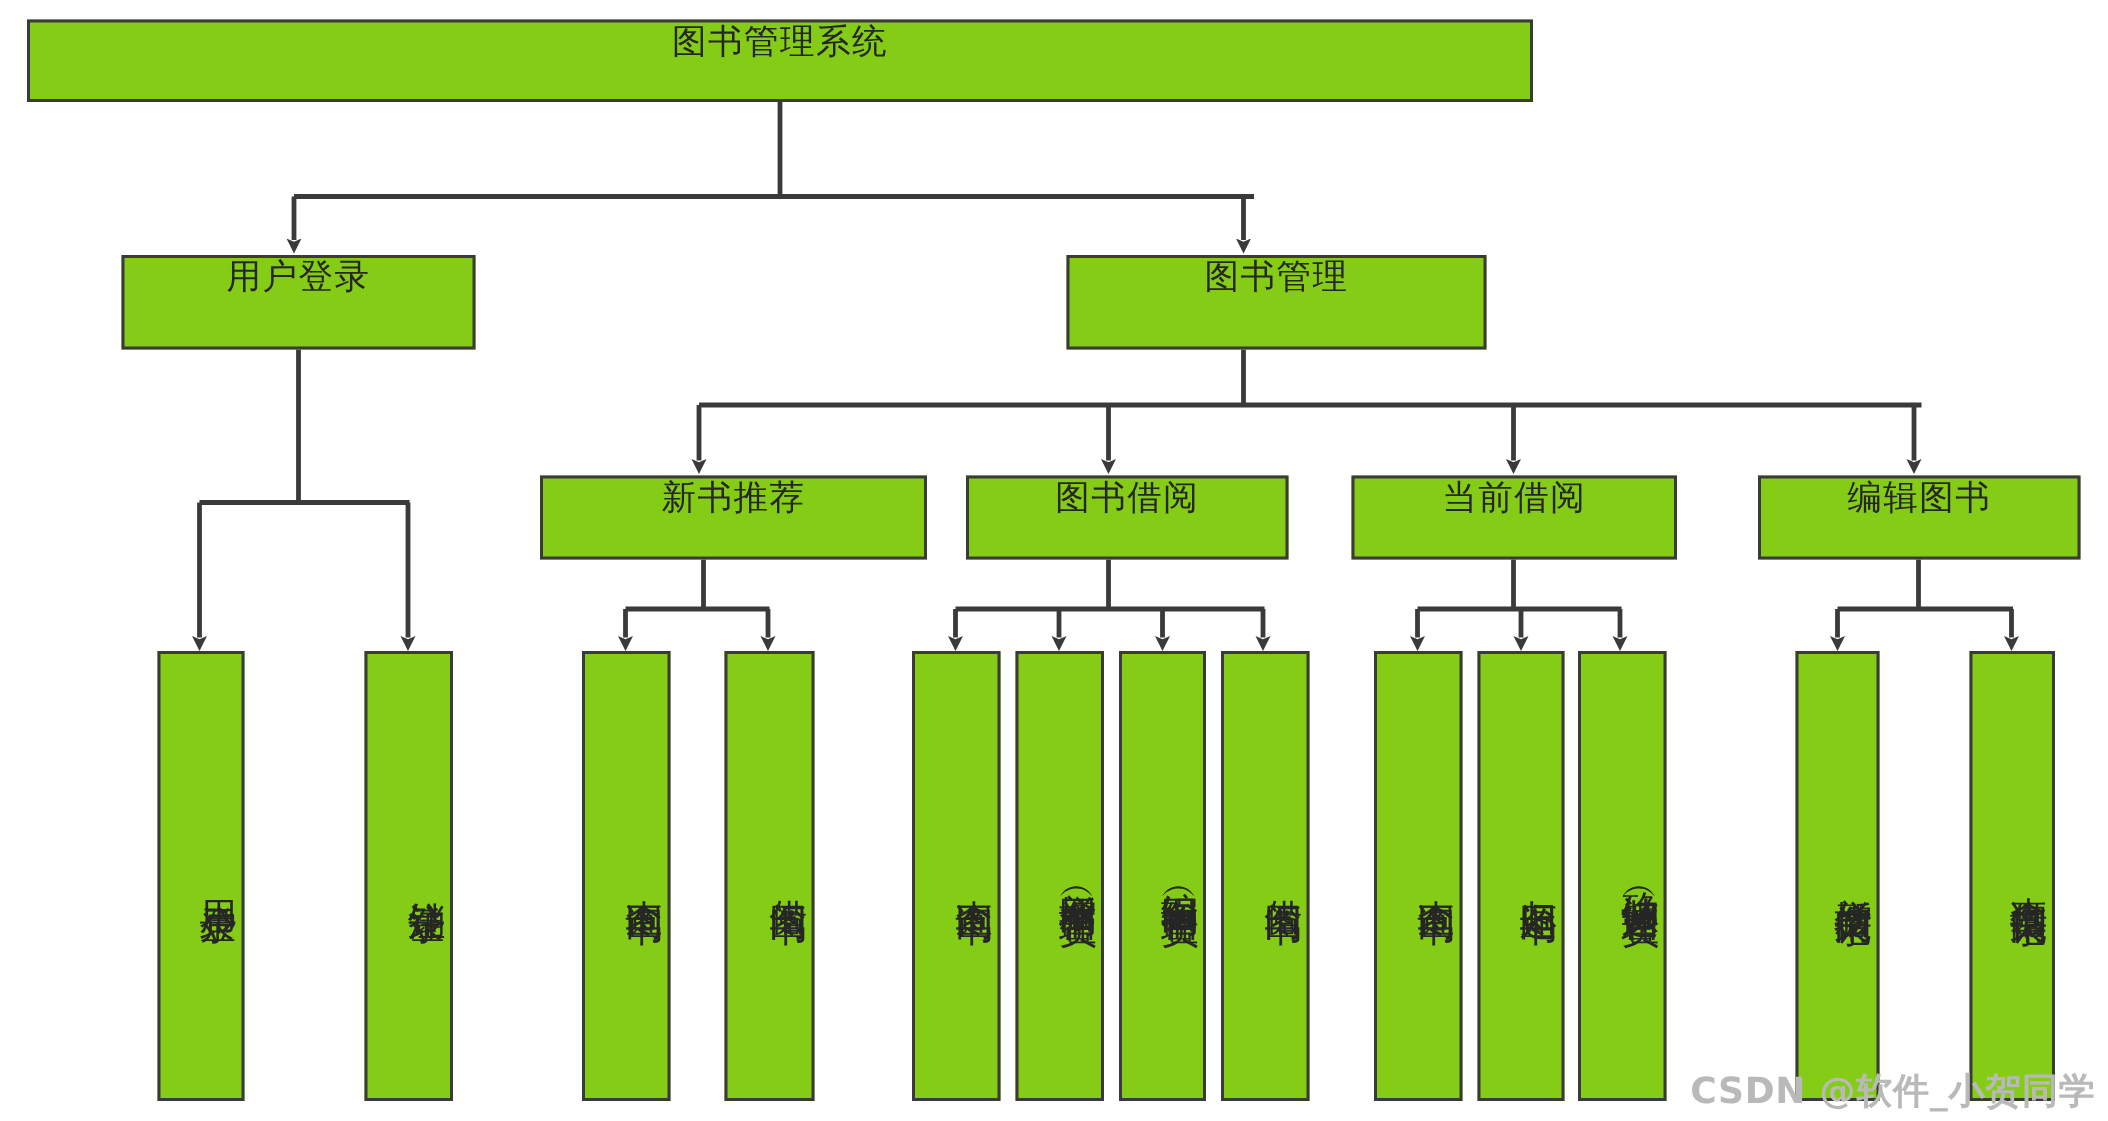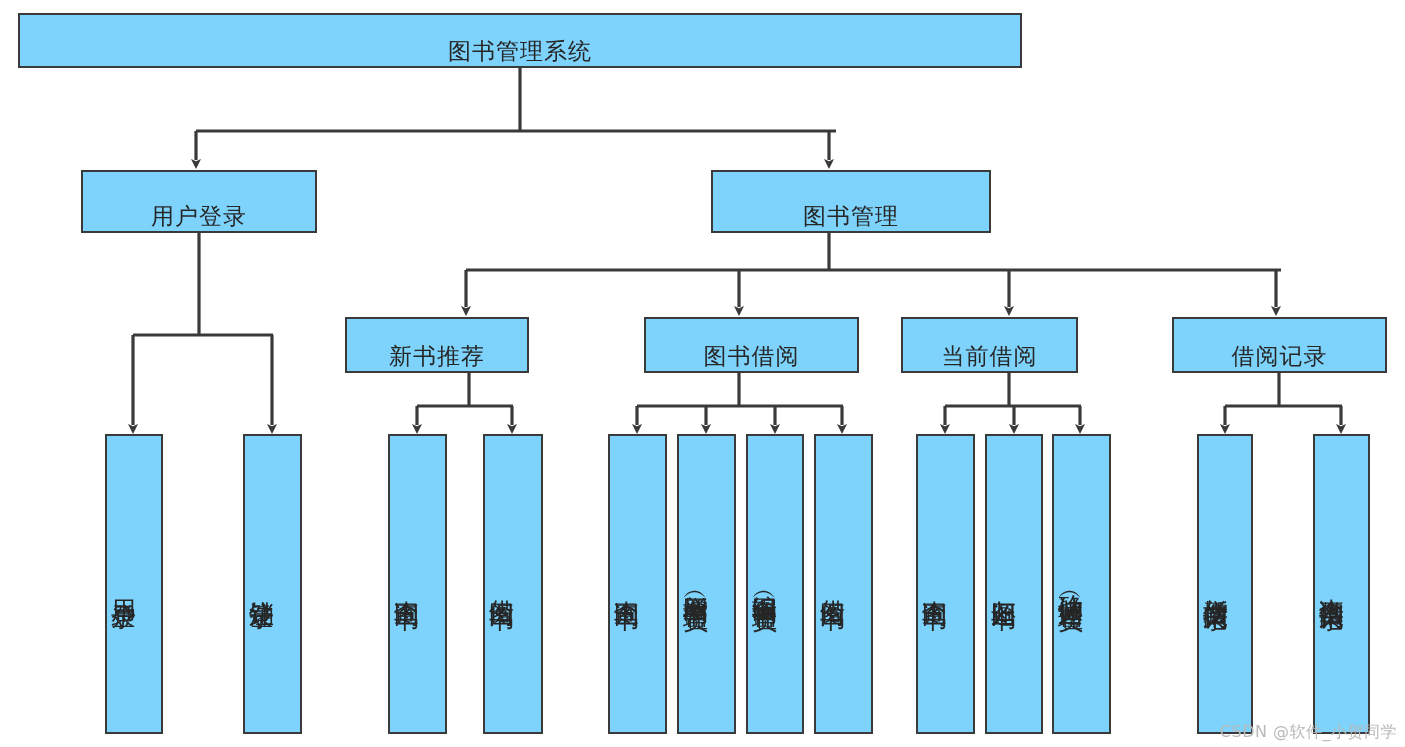--- a/index.html
+++ b/index.html
@@ -23,23 +23,23 @@
     left: 0;
     top: 0;
     width: 1405px;
     height: 747px;
     pointer-events: none;
   }
   .node {
     position: absolute;
     box-sizing: border-box;
     border: 2px solid #3a3a3a;
-    background: #7dd3fc;
+    background: #84cc16;
     display: flex;
-    align-items: flex-end;
+    align-items: flex-start;
     justify-content: center;
     color: #262626;
     z-index: 2;
   }
   .node.horiz {
     font-size: 23px;
     letter-spacing: 1px;
     line-height: 1.2;
     white-space: nowrap;
   }
@@ -54,26 +54,27 @@
   }
   .node.vert > span {
     display: block;
     writing-mode: vertical-rl;
     text-orientation: upright;
   }
   #watermark {
     position: absolute;
     right: 8px;
     bottom: 4px;
-    font-size: 16px;
+    font-size: 24px;
     color: #b9b9b9;
     letter-spacing: 0.5px;
     white-space: nowrap;
     z-index: 5;
     font-family: "DejaVu Sans", "Liberation Sans", sans-serif;
+    font-weight: bold;
   }
 </style>
 </head>
 <body>
 
 <div id="canvas">
 
   <svg id="edges" viewBox="0 0 1405 747" width="1405" height="747">
     <defs>
       <marker id="arrow" markerWidth="12" markerHeight="12" refX="1" refY="5" orient="auto" markerUnits="userSpaceOnUse">
@@ -128,31 +129,31 @@
     <span>图书管理系统</span>
   </div>
 
   <div class="node horiz" style="left:81px; top:170px; width:236px; height:63px;">
     <span>用户登录</span>
   </div>
   <div class="node horiz" style="left:711px; top:170px; width:280px; height:63px;">
     <span>图书管理</span>
   </div>
 
-  <div class="node horiz" style="left:345px; top:317px; width:184px; height:56px;">
+  <div class="node horiz" style="left:360px; top:317px; width:258px; height:56px;">
     <span>新书推荐</span>
   </div>
   <div class="node horiz" style="left:632px; top:317px; width:215px; height:56px;margin-left:12px;">
     <span>图书借阅</span>
   </div>
-  <div class="node horiz" style="left:901px; top:317px; width:177px; height:56px;">
+  <div class="node horiz" style="left:901px; top:317px; width:217px; height:56px;">
     <span>当前借阅</span>
   </div>
   <div class="node horiz" style="left:1172px; top:317px; width:215px; height:56px;">
-    <span>借阅记录</span>
+    <span>编辑图书</span>
   </div>
 
   <div class="node vert" style="left:105px; top:434px; width:58px; height:300px;">
     <span>用户登录</span>
   </div>
   <div class="node vert" style="left:243px; top:434px; width:59px; height:300px;">
     <span>注销登录</span>
   </div>
 
   <div class="node vert" style="left:388px; top:434px; width:59px; height:300px;">

